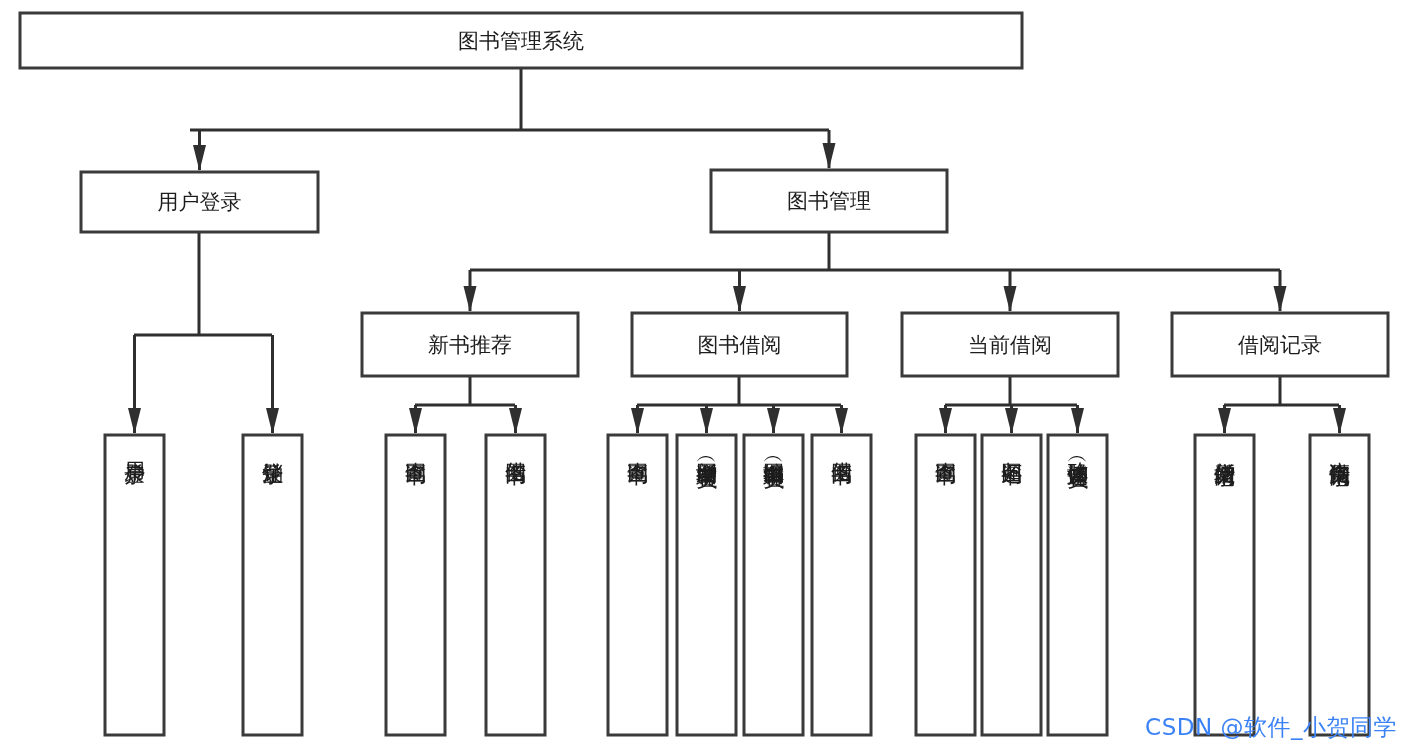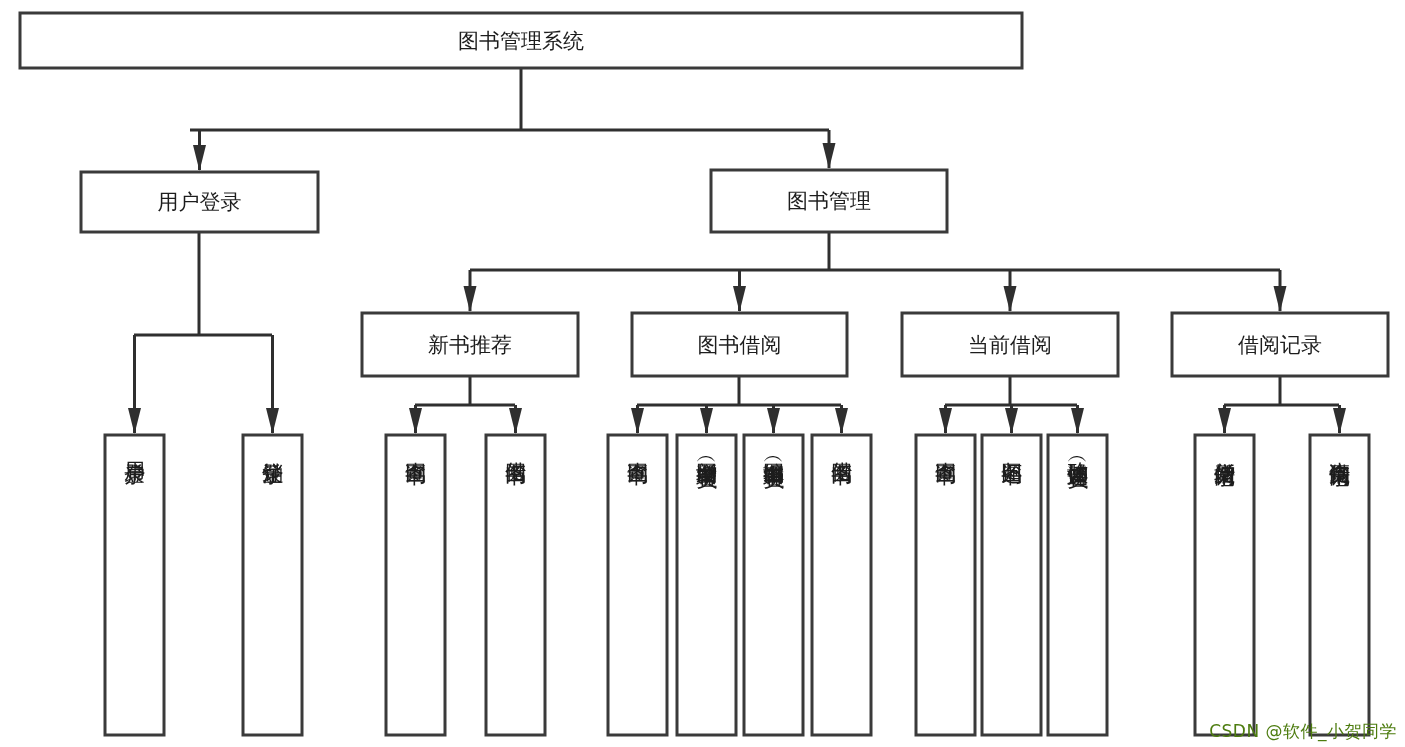--- a/index.html
+++ b/index.html
@@ -64,22 +64,22 @@
     line-height: 1.08;
     color: #1d1d1d;
     letter-spacing: 1px;
     white-space: nowrap;
   }
   .watermark {
     position: absolute;
     right: 8px;
     bottom: 4px;
     font-family: "DejaVu Sans", "Liberation Sans", sans-serif;
-    font-size: 17px;
-    color: #4d7c0f;
+    font-size: 23px;
+    color: #3b82f6;
     white-space: nowrap;
     letter-spacing: 0.5px;
   }
 </style>
 </head>
 <body>
 
 <div id="diagram-root">
 
   <svg id="flow" viewBox="0 0 1405 747">

